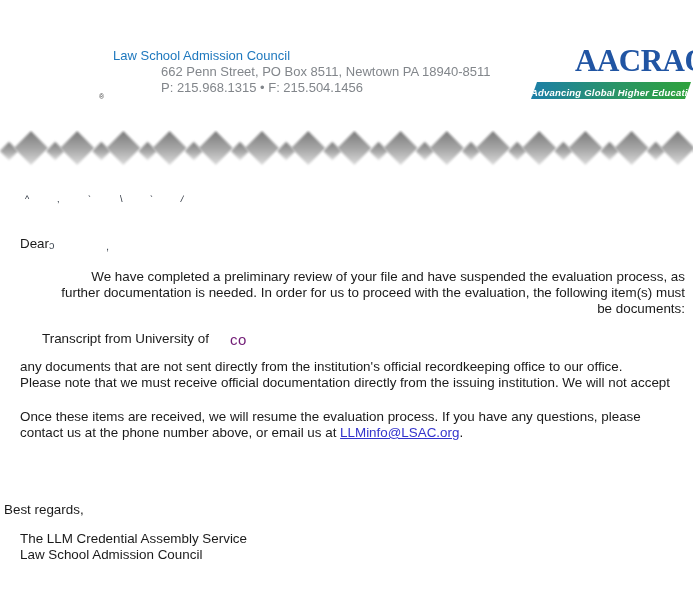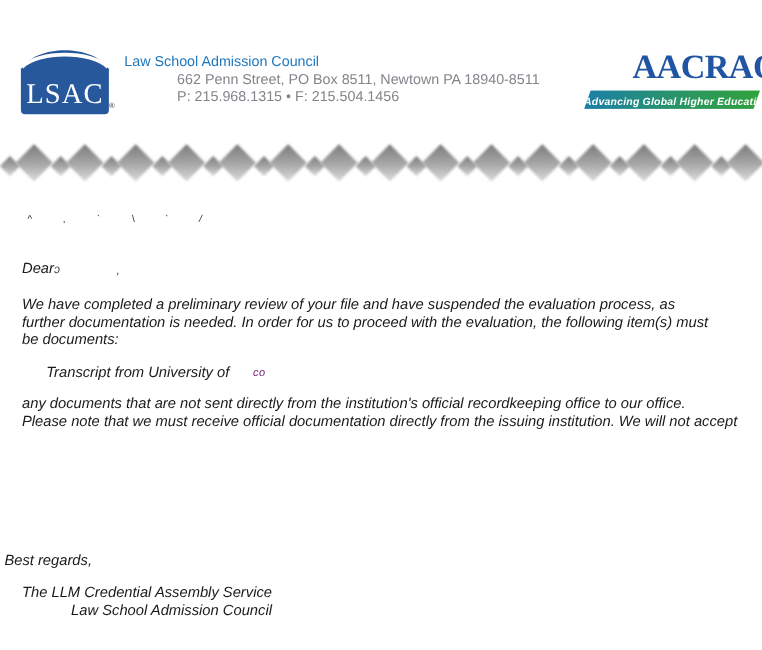--- a/index.html
+++ b/index.html
@@ -40,51 +40,43 @@
   
   .frag-row { position:absolute; top:194px; left:0; height:12px; width:230px; }
   .frag-row span { position:absolute; font-size:9px; color:#1c2430; }
   .frag-row span:nth-child(1){left:25px;}
   .frag-row span:nth-child(2){left:57px;}
   .frag-row span:nth-child(3){left:88px;}
   .frag-row span:nth-child(4){left:120px;}
   .frag-row span:nth-child(5){left:150px;}
   .frag-row span:nth-child(6){left:181px; transform:skewX(-12deg);}
 
-  .body-text { font-size:13.4px; line-height:15.8px; color:#1a1a1a;font-style:italic; }
+  .body-text { font-size:13.4px; line-height:15.8px; color:#1a1a1a; }
 
   .salutation { position:absolute; left:20px; top:236px; width:200px; height:18px; }
   .sal-frag { position:absolute; color:#47505a; font-size:11px; }
   .sal-frag.f1 { left:29px; top:2px; }
   .sal-frag.f2 { left:86px; top:3px; }
 
-  .para1 { position:absolute; left:20px; top:269px; width:665px; }
+  .para1 { position:absolute; left:20px; top:269px; width:665px;text-align:right; }
   .item-line { position:absolute; left:42px; top:331px; width:400px; }
-  .item-remnant { position:absolute; left:188px; top:1px; color:#701a75; font-size:10px; letter-spacing:0.5px; }
+  .item-remnant { position:absolute; left:188px; top:1px; color:#701a75; font-size:15px; letter-spacing:0.5px; }
   .para2 { position:absolute; left:20px; top:359px; width:670px; }
   .para3 { position:absolute; left:20px; top:409px; width:670px; }
 
   .email-link { color:#3333cc; text-decoration:underline; cursor:pointer; }
 
   .closing { position:absolute; left:4px; top:502px; }
-  .signature { position:absolute; left:20px; top:531px; line-height:16.2px;text-align:right; }
+  .signature { position:absolute; left:20px; top:531px; line-height:16.2px; }
 </style>
 </head>
 <body>
 
 <div class="page">
 
-  <div class="lsac-logo">
-    <svg width="84" height="68" viewBox="0 0 84 68">
-      <path d="M2,27 C16,4 68,4 82,27 L82,64 Q82,68 78,68 L6,68 Q2,68 2,64 Z" fill="#27589b"></path>
-      <path d="M3,17 C18,2 66,2 81,17" stroke="#ffffff" stroke-width="3.4" fill="none"></path>
-      <path d="M3,25 C18,10 66,10 81,25" stroke="#ffffff" stroke-width="3.4" fill="none"></path>
-      <text x="42" y="58" text-anchor="middle" font-family="Liberation Serif, serif" font-size="26" fill="#ffffff" letter-spacing="1">LSAC</text>
-    </svg>
-  </div>
   <span class="lsac-reg">®</span>
 
   <div class="hdr-text">
     <div class="hdr-org">Law School Admission Council</div>
     <div class="hdr-addr">662 Penn Street, PO Box 8511, Newtown PA 18940-8511</div>
     <div class="hdr-phone">P: 215.968.1315 • F: 215.504.1456</div>
   </div>
 
   <div class="aacrao">
     <div class="aacrao-row">
@@ -177,20 +169,26 @@
   <div class="item-line body-text">
     <span>Transcript from University of</span>
     <span class="item-remnant">co</span>
   </div>
 
   <div class="para2 body-text">
     <div>any documents that are not sent directly from the institution's official recordkeeping office to our office.</div>
     <div>Please note that we must receive official documentation directly from the issuing institution. We will not accept</div>
   </div>
 
+  <div class="para3 body-text">
+    <div>Once these items are received, we will resume the evaluation process. If you have any questions, please</div>
+    <div>
+      <span>contact us at the phone number above, or email us at </span><a class="email-link">LLMinfo@LSAC.org</a><span>.</span>
+    </div>
+  </div>
 
   <div class="closing body-text">Best regards,</div>
 
   <div class="signature body-text">
     <div>The LLM Credential Assembly Service</div>
     <div>Law School Admission Council</div>
   </div>
 
 </div>
 

